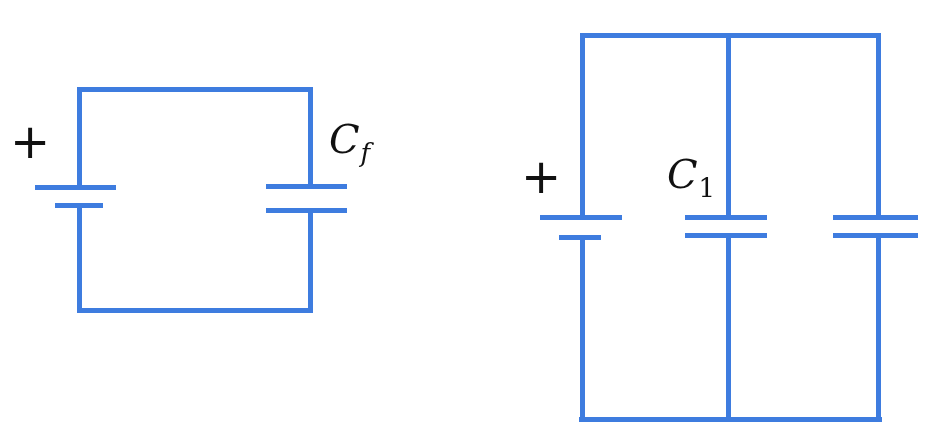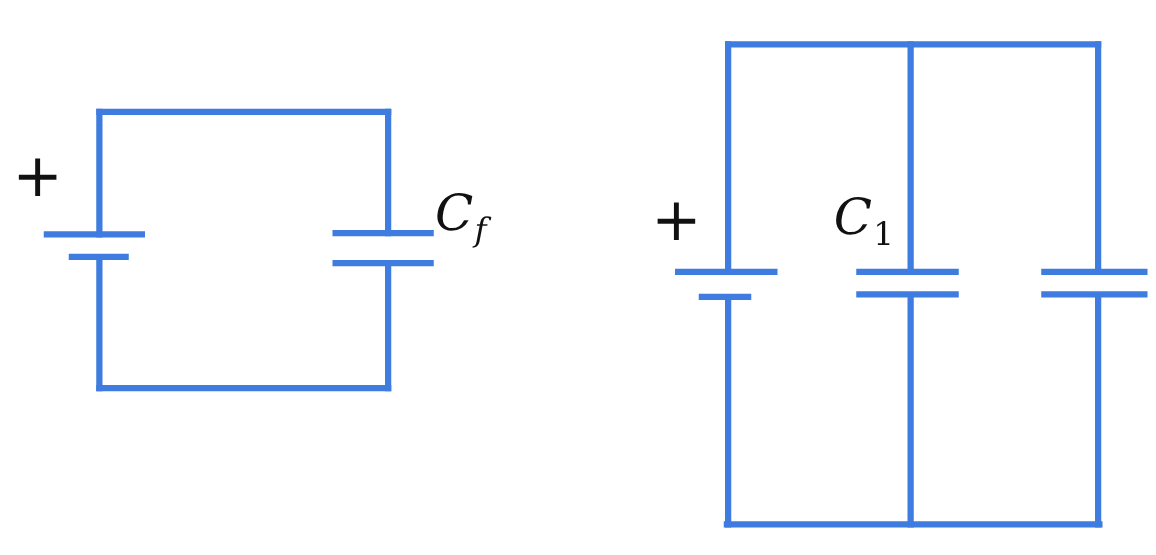--- a/index.html
+++ b/index.html
@@ -24,21 +24,21 @@
     <div class="w" style="left:35px;top:185px;width:81px;height:5px;"></div>
     <div class="w" style="left:55px;top:203px;width:48px;height:5px;"></div>
     <div class="w" style="left:77px;top:205px;width:5px;height:108px;"></div>
     <div class="w" style="left:77px;top:308px;width:236px;height:5px;"></div>
     <div class="w" style="left:308px;top:87px;width:5px;height:102px;"></div>
     <div class="w" style="left:266px;top:184px;width:81px;height:5px;"></div>
     <div class="w" style="left:266px;top:208px;width:81px;height:5px;"></div>
     <div class="w" style="left:308px;top:210px;width:5px;height:103px;"></div>
 
     <div class="label plus" style="left:10px;top:117px;">+</div>
-    <div class="label cap-label" style="left:348px;top:119px;margin-top:32px;">
+    <div class="label cap-label" style="left:329px;top:119px;">
       <span class="base">C</span><span class="sub">f</span>
     </div>
   </div>
 
   <div class="circuit">
     <div class="w" style="left:580px;top:33px;width:301px;height:5px;"></div>
     <div class="w" style="left:579px;top:417px;width:303px;height:5px;"></div>
 
     <div class="w" style="left:580px;top:33px;width:5px;height:185px;"></div>
     <div class="w" style="left:540px;top:215px;width:82px;height:5px;"></div>

